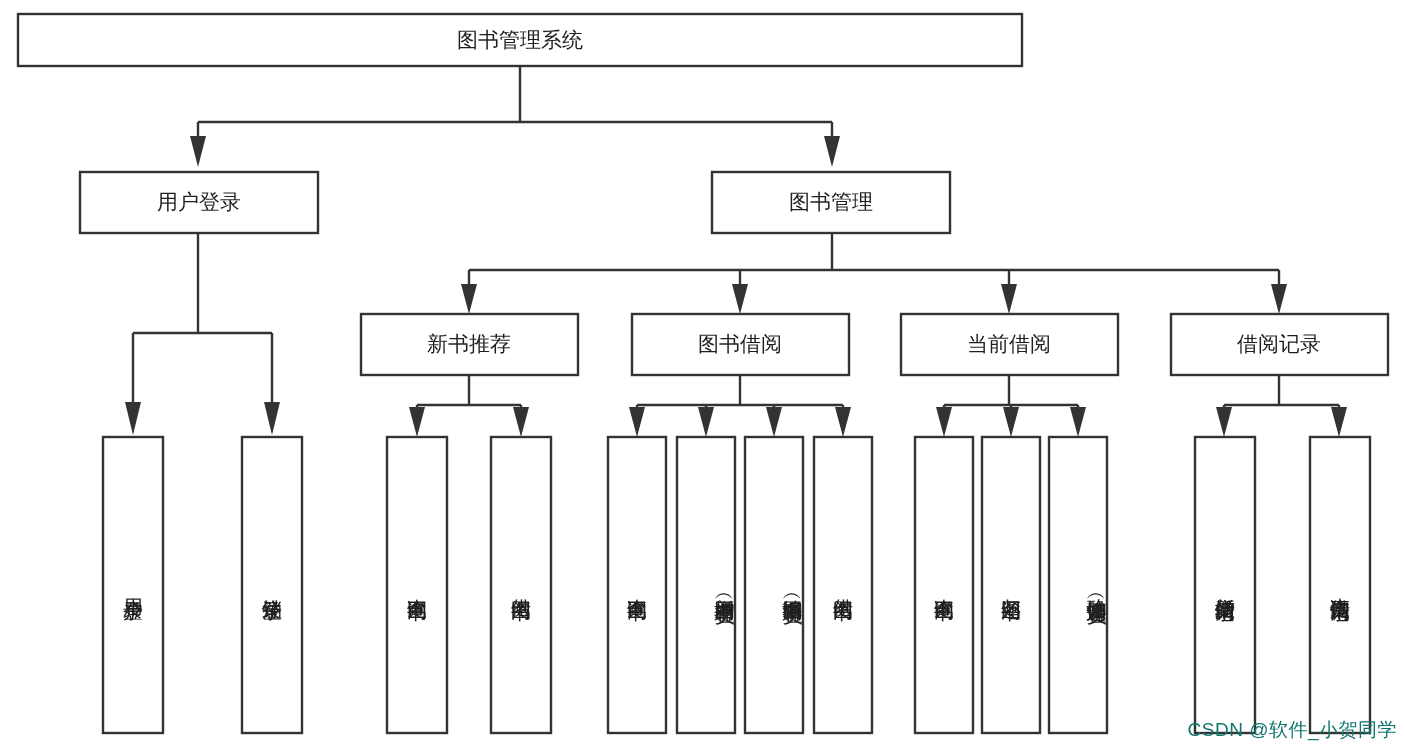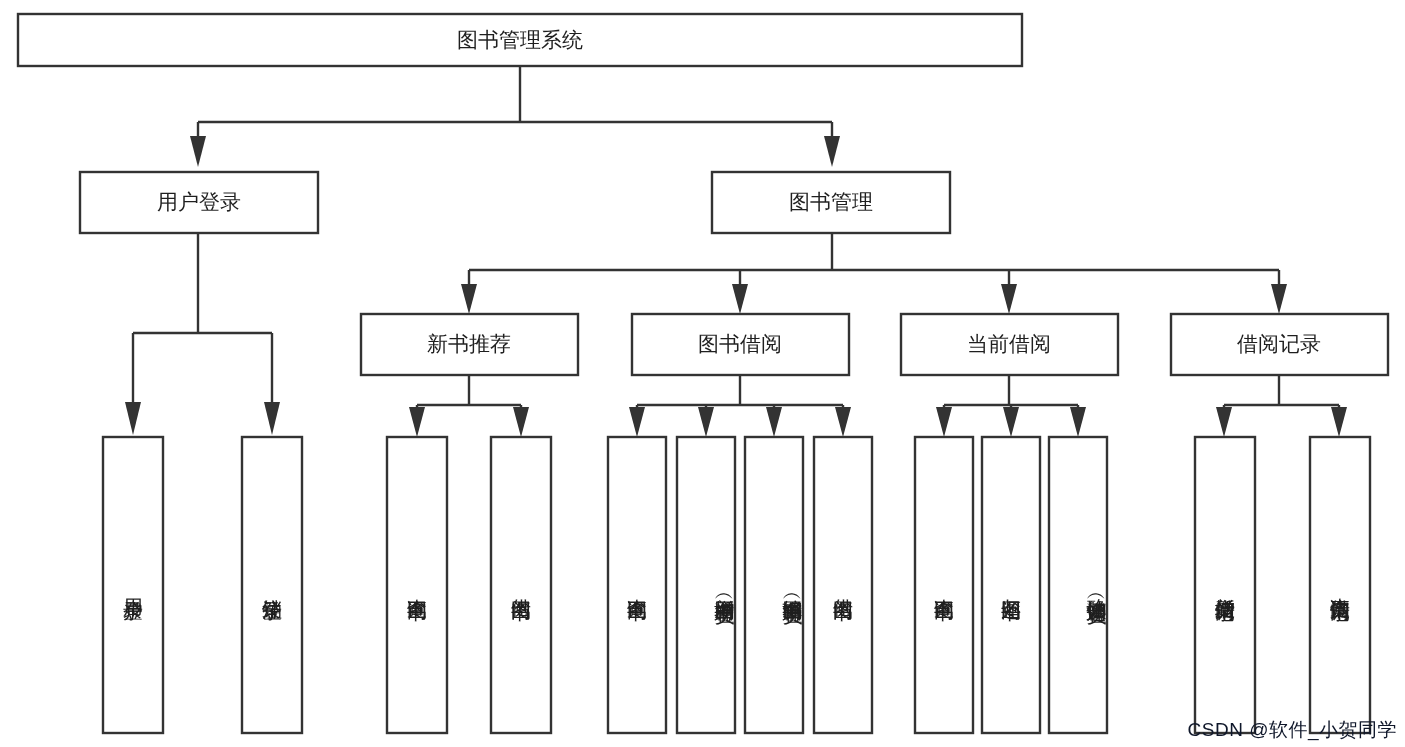--- a/index.html
+++ b/index.html
@@ -66,21 +66,21 @@
   }
   .vlabel.centered {
     align-items: center;
   }
   .watermark {
     position: absolute;
     right: 8px;
     bottom: 4px;
     font-family: "Liberation Sans", "DejaVu Sans", sans-serif;
     font-size: 19px;
-    color: #0f172a;
+    color: #0f766e;
     white-space: nowrap;
     letter-spacing: 0.5px;
     text-align: center;
   }
 </style>
 </head>
 <body>
 
 <div id="diagram-root">
 

